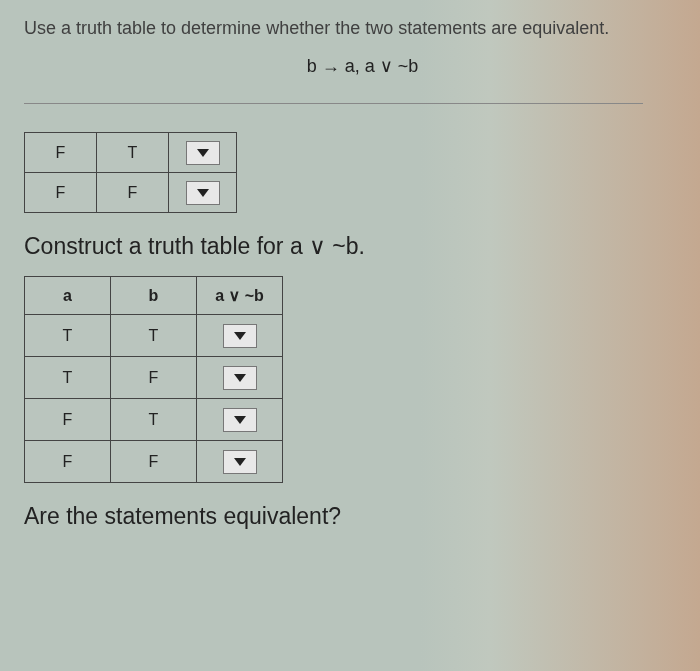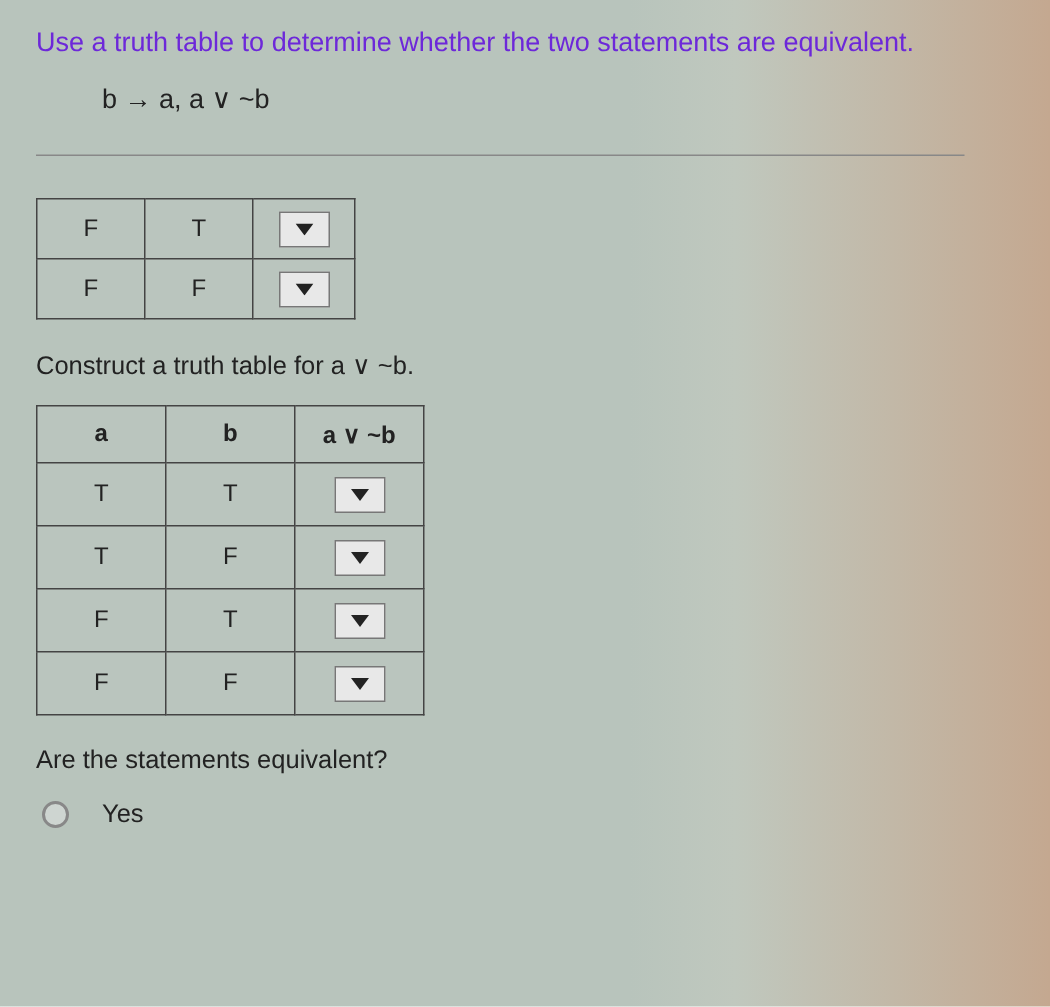--- a/index.html
+++ b/index.html
@@ -8,27 +8,28 @@
       height: 671px;
       background: linear-gradient(to right, #b8c4bc 0%, #b8c4bc 60%, #c0c8be 70%, #c4a890 100%);
       font-family: Arial, sans-serif;
       color: #222;
       padding: 18px 24px;
       position: relative;
     }
     .question-title {
       font-size: 18px;
       margin-bottom: 16px;
-      color: #6d28d9;
+      color: #404040;
     }
     .formula {
       font-size: 18px;
-      margin-left: 44px;
+      margin-left: 25px;
       margin-bottom: 26px;
       font-family: Arial, sans-serif;
+      text-align: center;
     }
     .hr {
       border: none;
       border-top: 1px solid #888;
       margin-bottom: 28px;
       width: 95%;
     }
     .small-table, .truth-table {
       border-collapse: collapse;
       margin-bottom: 20px;
@@ -49,21 +50,21 @@
       align-items: center;
       justify-content: center;
       width: 34px;
       height: 24px;
       background: #e8e8e8;
       border: 1px solid #777;
       cursor: pointer;
     }
     .dropdown svg { display: block; }
     .instr {
-      font-size: 17px;
+      font-size: 23px;
       margin-bottom: 16px;
       color: #222;
     }
     .radio-group { margin-top: 14px; }
     .radio-row {
       display: flex;
       align-items: center;
       margin-bottom: 14px;
       margin-left: 4px;
     }
@@ -169,17 +170,13 @@
             </svg>
       </span>
     </td>
   </tr>
 </tbody>
   </table>
 
 <div class="instr">Are the statements equivalent?</div>
 
 <div class="radio-group">
-  <div class="radio-row">
-    <span class="radio-circle"></span>
-    <span class="radio-label">Yes</span>
-  </div>
 </div>
 
 </body></html>

